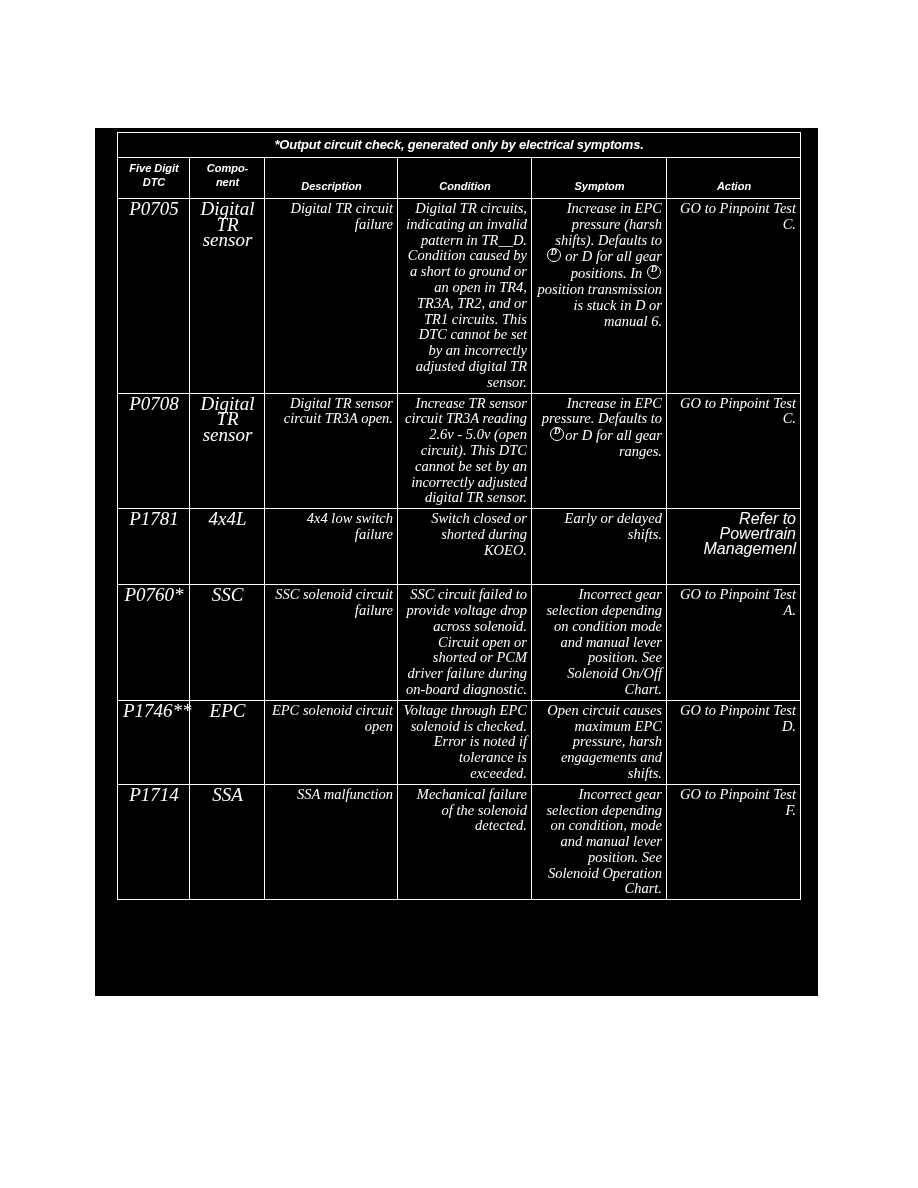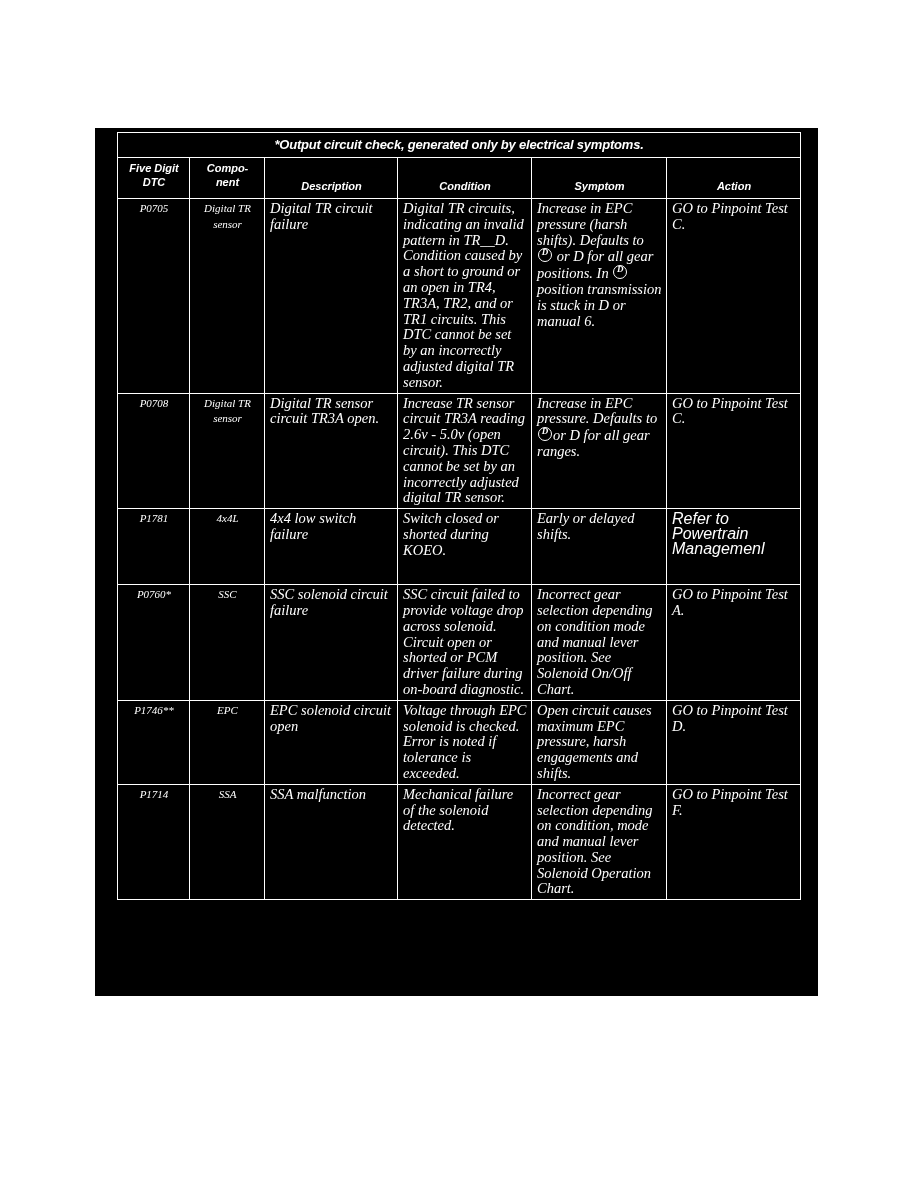--- a/index.html
+++ b/index.html
@@ -74,26 +74,26 @@
     line-height: 14px;
   }
   tr.colhead th.two-line {
     vertical-align: top;
     padding-top: 3px;
   }
 
   
   td.c-dtc, td.c-comp {
     text-align: center;
-    font-size: 11px;
+    font-size: 19px;
     line-height: 15.5px;
     padding-top: 3px;
   }
   td.c-desc, td.c-cond, td.c-symp, td.c-act {
-    text-align: left;
+    text-align: right;
     font-size: 14.5px;
     line-height: 15.8px;
     padding-top: 3px;
   }
 
   
   td.sans {
     font-family: "Liberation Sans", sans-serif;
     font-size: 16px;
     line-height: 15px;

